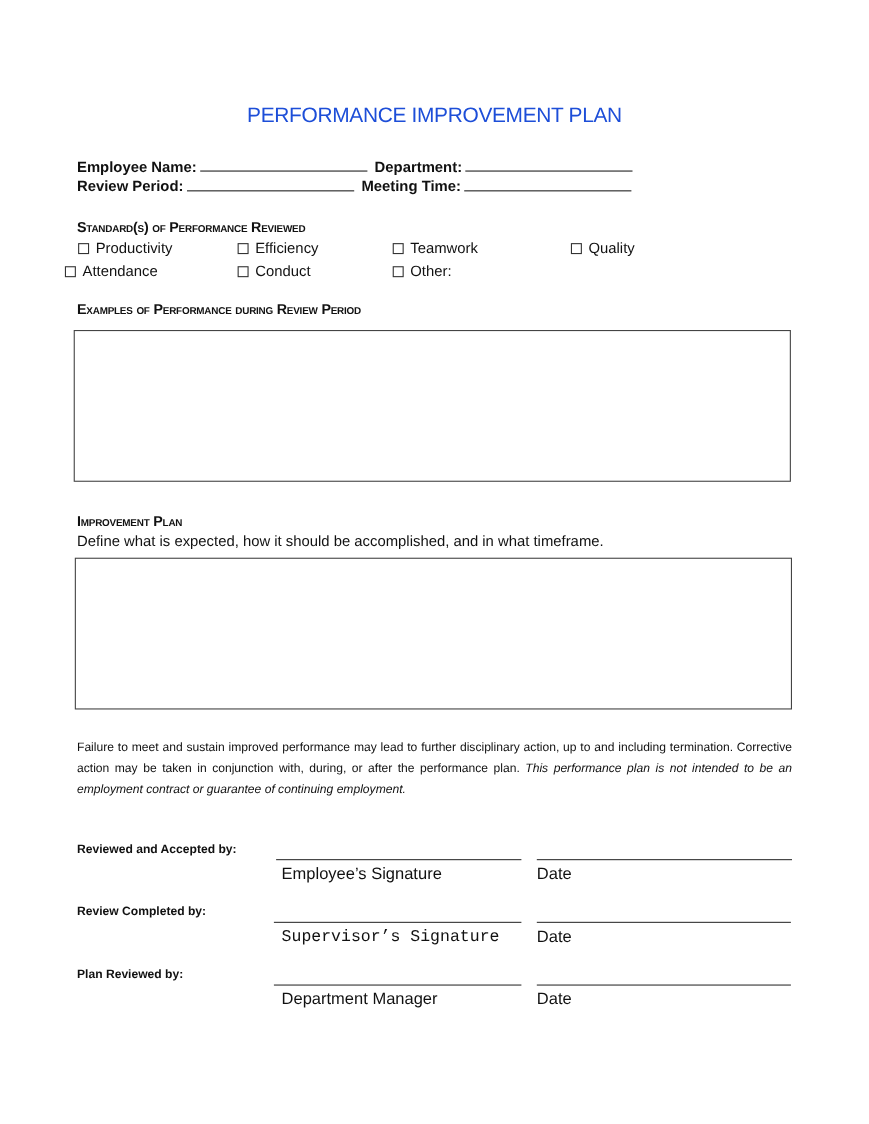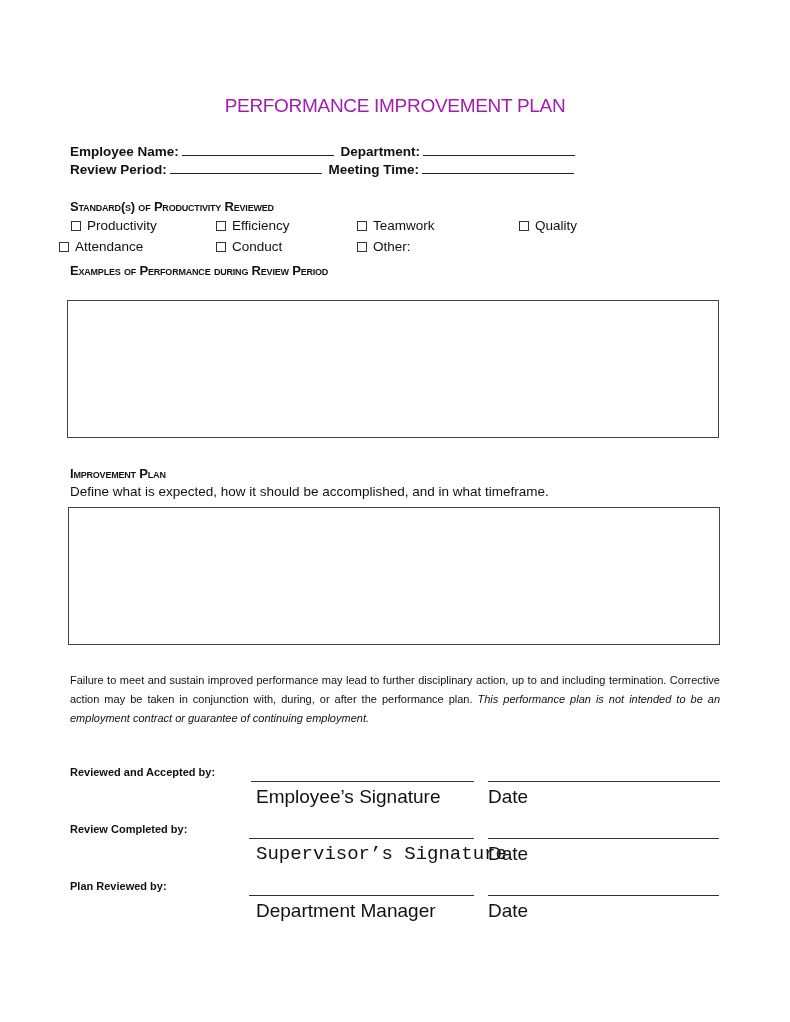--- a/index.html
+++ b/index.html
@@ -3,59 +3,59 @@
   <meta charset="utf-8">
   <style>
     html, body { margin: 0; padding: 0; background: #ffffff; }
     body {
       width: 790px; height: 1022px; position: relative; overflow: hidden;
       font-family: "Liberation Sans", sans-serif; color: #111;
     }
     .abs { position: absolute; white-space: nowrap; }
     .title {
       left: 0; width: 790px; top: 95px; text-align: center;
-      font-size: 19px; letter-spacing: -0.3px; color: #a21caf;
+      font-size: 19px; letter-spacing: -0.3px; color: #1d4ed8;
     }
     .fieldrow { left: 70px; font-size: 13.5px; font-weight: bold; }
     .fieldrow .lbl { font-weight: bold; }
     .blank { display: inline-block; border-bottom: 1px solid #222; height: 12px; vertical-align: baseline; margin: 0 3px 0 3px; }
     .smallcaps { font-weight: bold; font-variant: small-caps; font-size: 13px; letter-spacing: -0.2px; }
     .cb { font-size: 13.5px; display: flex; align-items: center; }
     .box-glyph {
       display: inline-block; width: 10px; height: 10px; border: 1px solid #333;
       margin-right: 6px; box-sizing: border-box;
     }
     .textbox {
       position: absolute; border: 1.5px solid #444; background: #fff; box-sizing: border-box;
     }
     .para {
       left: 70px; width: 650px; font-size: 11px; line-height: 19px;
       text-align: justify; white-space: normal;
     }
     .para em { font-style: italic; }
     .sig-label { left: 70px; font-size: 11px; font-weight: bold; }
     .line { position: absolute; border-bottom: 1px solid #333; height: 0; }
-    .caption { font-size: 19px; }
+    .caption { font-size: 15px; }
   </style>
 </head>
 <body>
 
 <div class="abs title">PERFORMANCE IMPROVEMENT PLAN</div>
 
 <div class="abs fieldrow" style="top:143px;">
   <span class="lbl">Employee Name:</span><span class="blank" style="width:152px;"></span>
   <span class="lbl">Department:</span><span class="blank" style="width:152px;"></span>
 </div>
 
 <div class="abs fieldrow" style="top:161px;">
   <span class="lbl">Review Period:</span><span class="blank" style="width:152px;"></span>
   <span class="lbl">Meeting Time:</span><span class="blank" style="width:152px;"></span>
 </div>
 
-<div class="abs smallcaps" style="left:70px; top:199px;">Standard(s) of Productivity Reviewed</div>
+<div class="abs smallcaps" style="left:70px; top:199px;">Standard(s) of Performance Reviewed</div>
 
 <div class="abs cb" style="left:71px; top:218px;">
   <span class="box-glyph"></span>
     <span>Productivity</span>
 </div>
 <div class="abs cb" style="left:216px; top:218px;">
   <span class="box-glyph"></span>
     <span>Efficiency</span>
 </div>
 <div class="abs cb" style="left:357px; top:218px;">
@@ -72,21 +72,21 @@
 </div>
 <div class="abs cb" style="left:216px; top:239px;">
   <span class="box-glyph"></span>
     <span>Conduct</span>
 </div>
 <div class="abs cb" style="left:357px; top:239px;">
   <span class="box-glyph"></span>
     <span>Other:</span>
 </div>
 
-<div class="abs smallcaps" style="left:70px; top:263px;">Examples of Performance during Review Period</div>
+<div class="abs smallcaps" style="left:70px; top:273px;">Examples of Performance during Review Period</div>
 <div class="textbox" style="left:67px; top:300px; width:652px; height:138px;"></div>
 
 <div class="abs smallcaps" style="left:70px; top:466px;">Improvement Plan</div>
 <div class="abs" style="left:70px; top:484px; font-size:13.5px;text-align:right;">Define what is expected, how it should be accomplished, and in what timeframe.</div>
 <div class="textbox" style="left:68px; top:507px; width:652px; height:138px;"></div>
 
 <div class="abs para" style="top:671px;">
   <span>Failure to meet and sustain improved performance may lead to further disciplinary action, up to and including termination. Corrective action may be taken in conjunction with, during, or after the performance plan.</span>
   <em>This performance plan is not intended to be an employment contract or guarantee of continuing employment.</em>
 </div>

